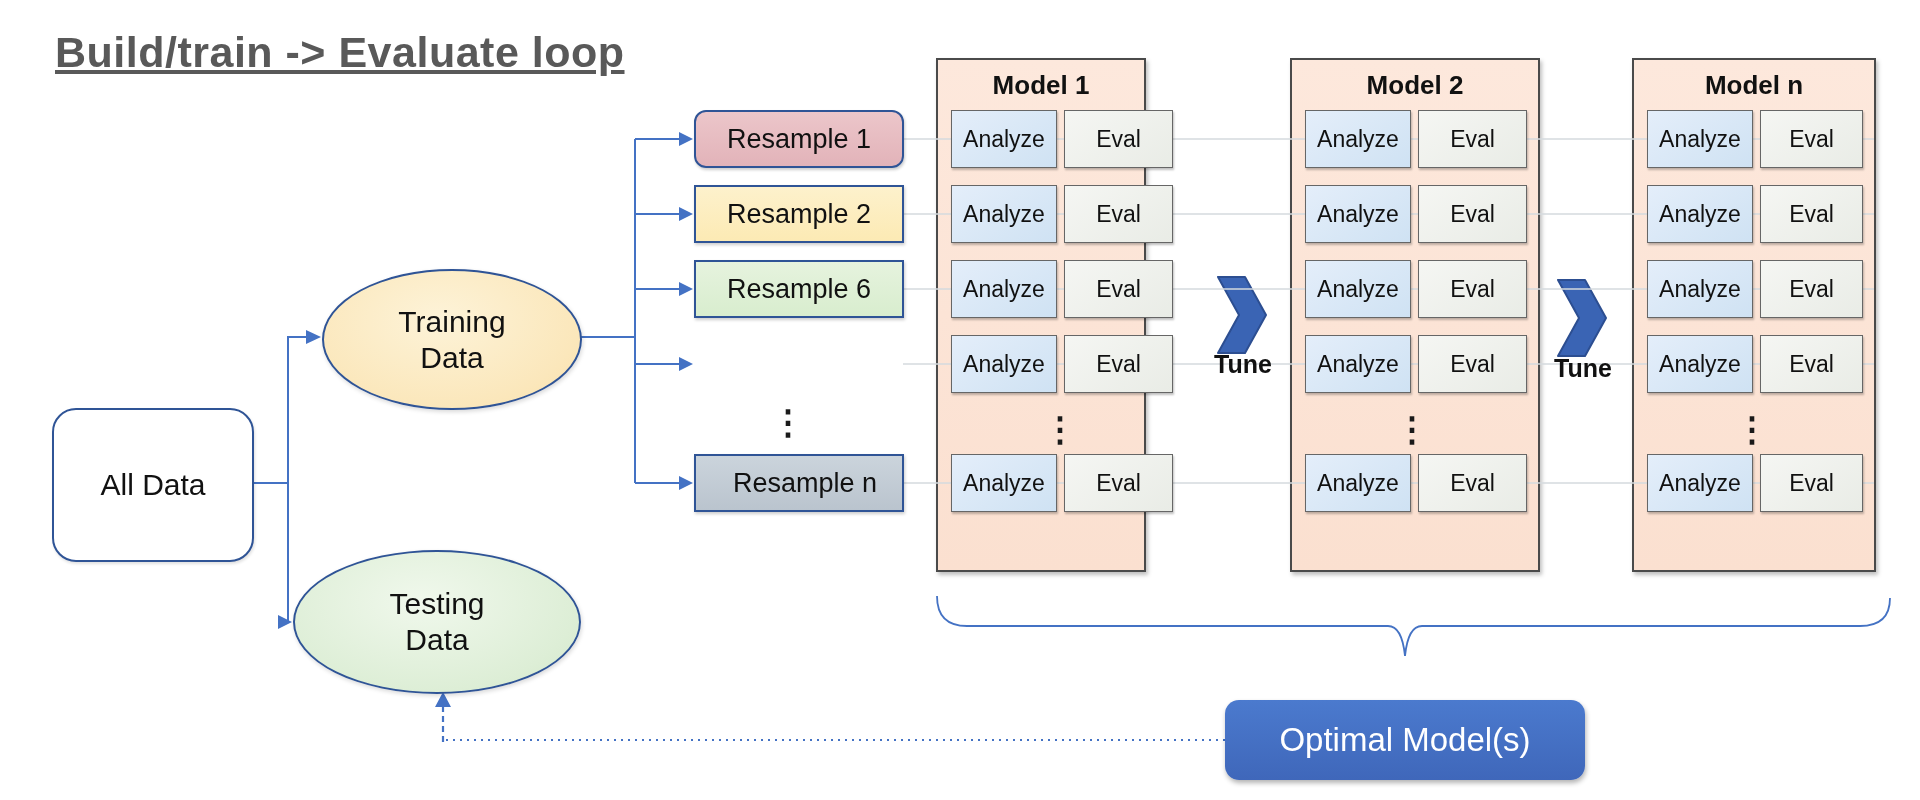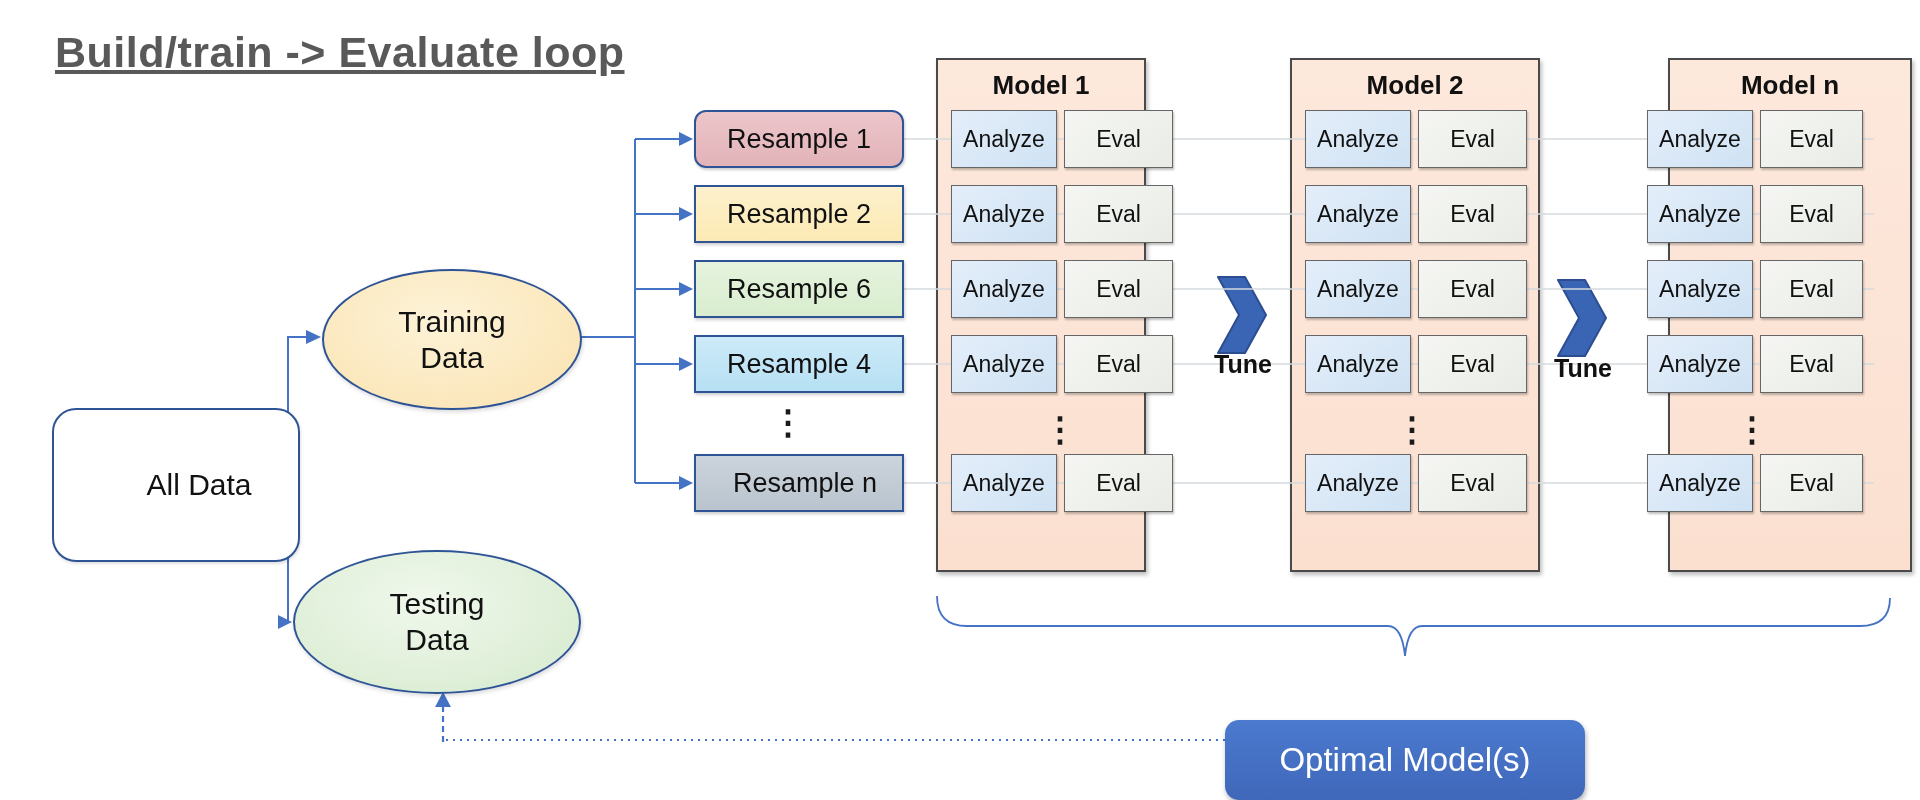--- a/index.html
+++ b/index.html
@@ -9,21 +9,21 @@
   #svg-connectors{z-index:1;}
   #svg-rowlines{z-index:3;}
   .top{z-index:4;}
 
   .title{position:absolute;left:55px;top:28px;margin:0;font-size:43px;font-weight:bold;
          color:#595959;letter-spacing:.5px;z-index:4;text-decoration:underline;}
 
   
   .alldata{position:absolute;left:52px;top:408px;width:198px;height:150px;background:#ffffff;
            border:2.5px solid #2f5496;border-radius:24px;display:flex;align-items:center;
-           justify-content:center;font-size:30px;color:#111;box-shadow:1px 2px 3px rgba(0,0,0,.12);padding-left:46px;}
+           justify-content:center;font-size:30px;color:#111;box-shadow:1px 2px 3px rgba(0,0,0,.12);}
   .ellipse{position:absolute;border:2.5px solid #2f5496;border-radius:50%;display:flex;
            flex-direction:column;align-items:center;justify-content:center;font-size:30px;
            color:#111;line-height:1.2;box-shadow:1px 2px 4px rgba(0,0,0,.15);}
   .ellipse.training{left:322px;top:269px;width:256px;height:137px;
            background:radial-gradient(ellipse at 45% 35%, #fdf3d8 0%, #fbe7bb 70%, #f8e0a8 100%);}
   .ellipse.testing{left:293px;top:550px;width:284px;height:140px;
            background:radial-gradient(ellipse at 45% 35%, #f0f8ec 0%, #ddeed6 70%, #d2e7c9 100%);}
 
   
   .resample{position:absolute;left:694px;width:210px;height:58px;border:2px solid #2f5496;
@@ -34,21 +34,21 @@
   .r3{top:260px;background:linear-gradient(180deg,#e6f3de,#d8edce);}
   .r4{top:335px;background:linear-gradient(180deg,#cdeaf8,#b6e0f4);}
   .r5{top:454px;background:linear-gradient(180deg,#cbd4dc,#bac4ce);padding-left:12px;}
 
   
   .model-col{position:absolute;top:58px;height:514px;background:linear-gradient(180deg,#fde8dc,#fbe0d0);
              border:2px solid #4a4a4a;box-sizing:border-box;z-index:2;
              box-shadow:1.5px 2.5px 4px rgba(0,0,0,.25);}
   .mc1{left:936px;width:210px;}
   .mc2{left:1290px;width:250px;}
-  .mc3{left:1632px;width:244px;margin-left:36px;}
+  .mc3{left:1632px;width:244px;}
   .model-title{position:absolute;left:0;top:10px;width:100%;text-align:center;font-size:26px;
                font-weight:bold;color:#111;}
 
   
   .cells{position:absolute;top:58px;height:514px;z-index:4;}
   .c1{left:936px;width:250px;}
   .c2{left:1290px;width:250px;}
   .c3{left:1632px;width:244px;}
   .crow{position:absolute;left:15px;right:13px;height:58px;display:flex;gap:7px;}
   .rowa{top:52px}.rowb{top:127px}.rowc{top:202px}.rowd{top:277px}.rowe{top:396px}
@@ -69,21 +69,21 @@
   
   .tune-label{position:absolute;z-index:4;width:90px;text-align:center;font-size:25px;
               font-weight:bold;color:#111;}
   .t1{left:1198px;top:350px;}
   .t2{left:1538px;top:354px;}
 
   
   .optimal{position:absolute;left:1225px;top:700px;width:360px;height:80px;border-radius:14px;
            background:linear-gradient(180deg,#4b7ace,#3f67ba);display:flex;align-items:center;
            justify-content:center;color:#ffffff;font-size:33px;z-index:4;
-           box-shadow:1px 3px 5px rgba(0,0,0,.3);margin-top:20px;}
+           box-shadow:1px 3px 5px rgba(0,0,0,.3);}
 </style>
 </head>
 <body>
 
 <div class="canvas">
 
   <h1 class="title">Build/train -&gt; Evaluate loop</h1>
 
   <svg class="layer" id="svg-connectors" viewBox="0 0 1920 800" xmlns="http://www.w3.org/2000/svg">
 
@@ -148,23 +148,20 @@
 
   <div class="resample r1 top">
     <span>Resample 1</span>
   </div>
   <div class="resample r2 top">
     <span>Resample 2</span>
   </div>
   <div class="resample r3 top">
     <span>Resample 6</span>
   </div>
-  <div class="resample r4 top">
-    <span>Resample 4</span>
-  </div>
   <div class="resample r5 top">
     <span>Resample n</span>
   </div>
 
   <div class="vdots d-res">⋮</div>
   <div class="vdots d-m1">⋮</div>
   <div class="vdots d-m2">⋮</div>
   <div class="vdots d-m3">⋮</div>
 
   <div class="cells c1">

